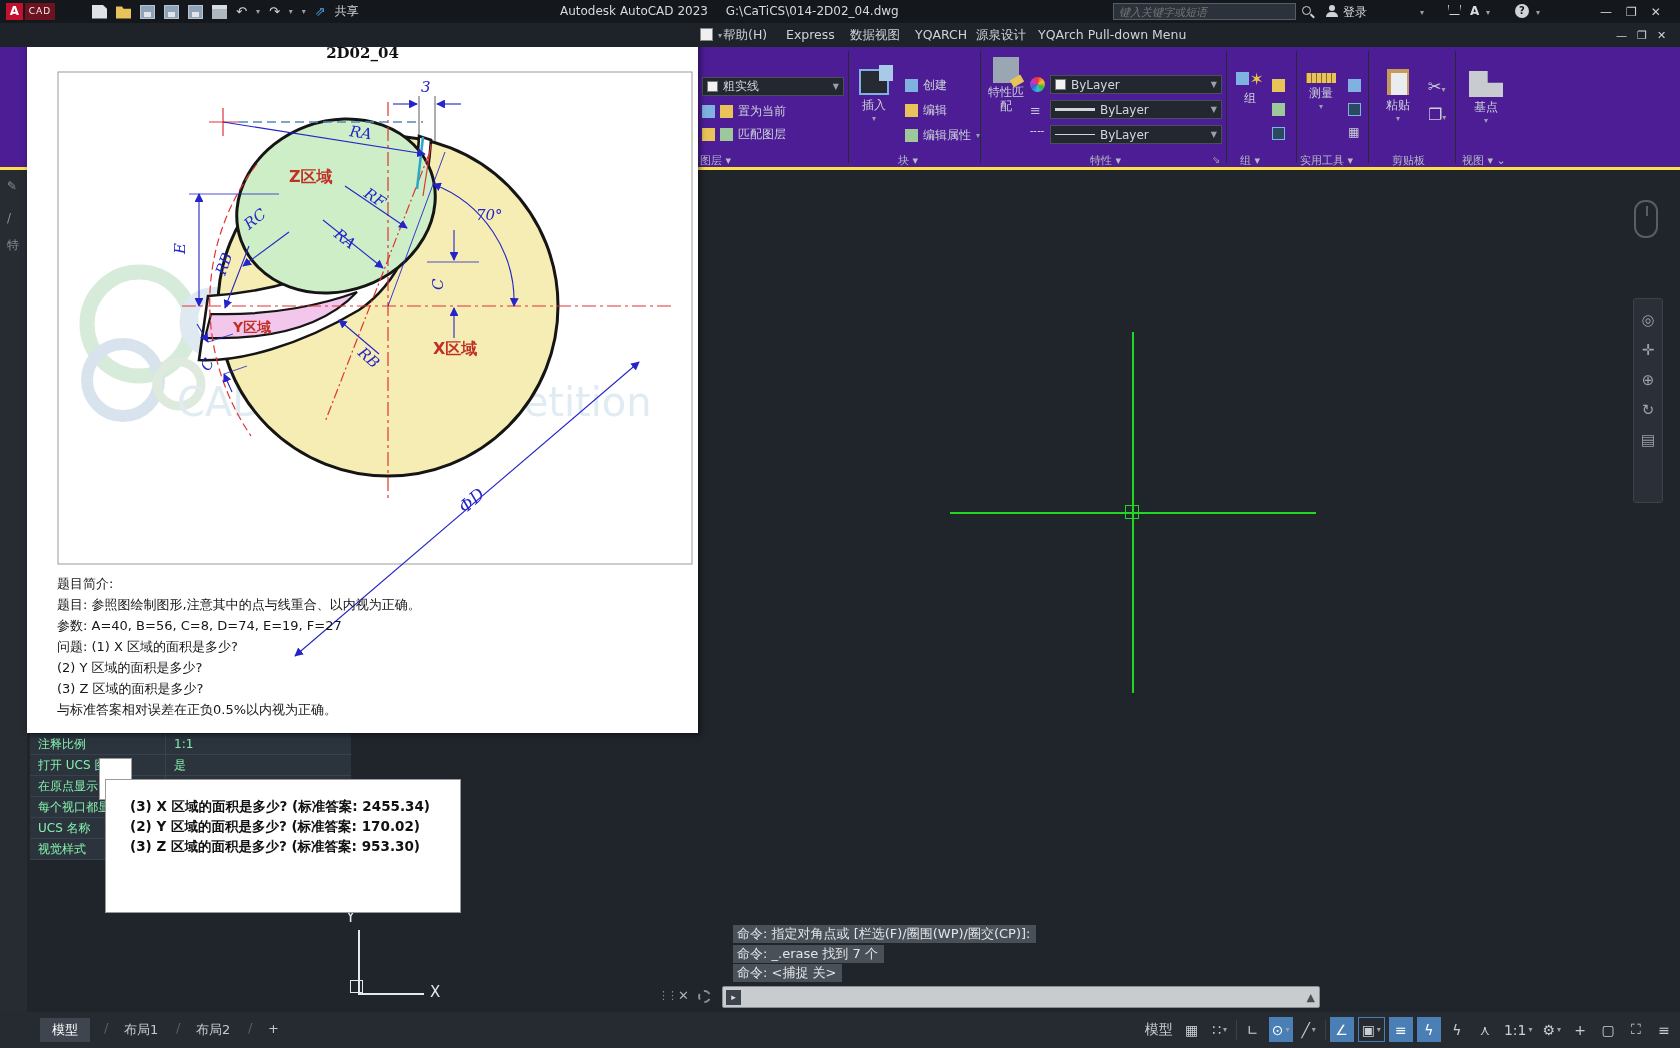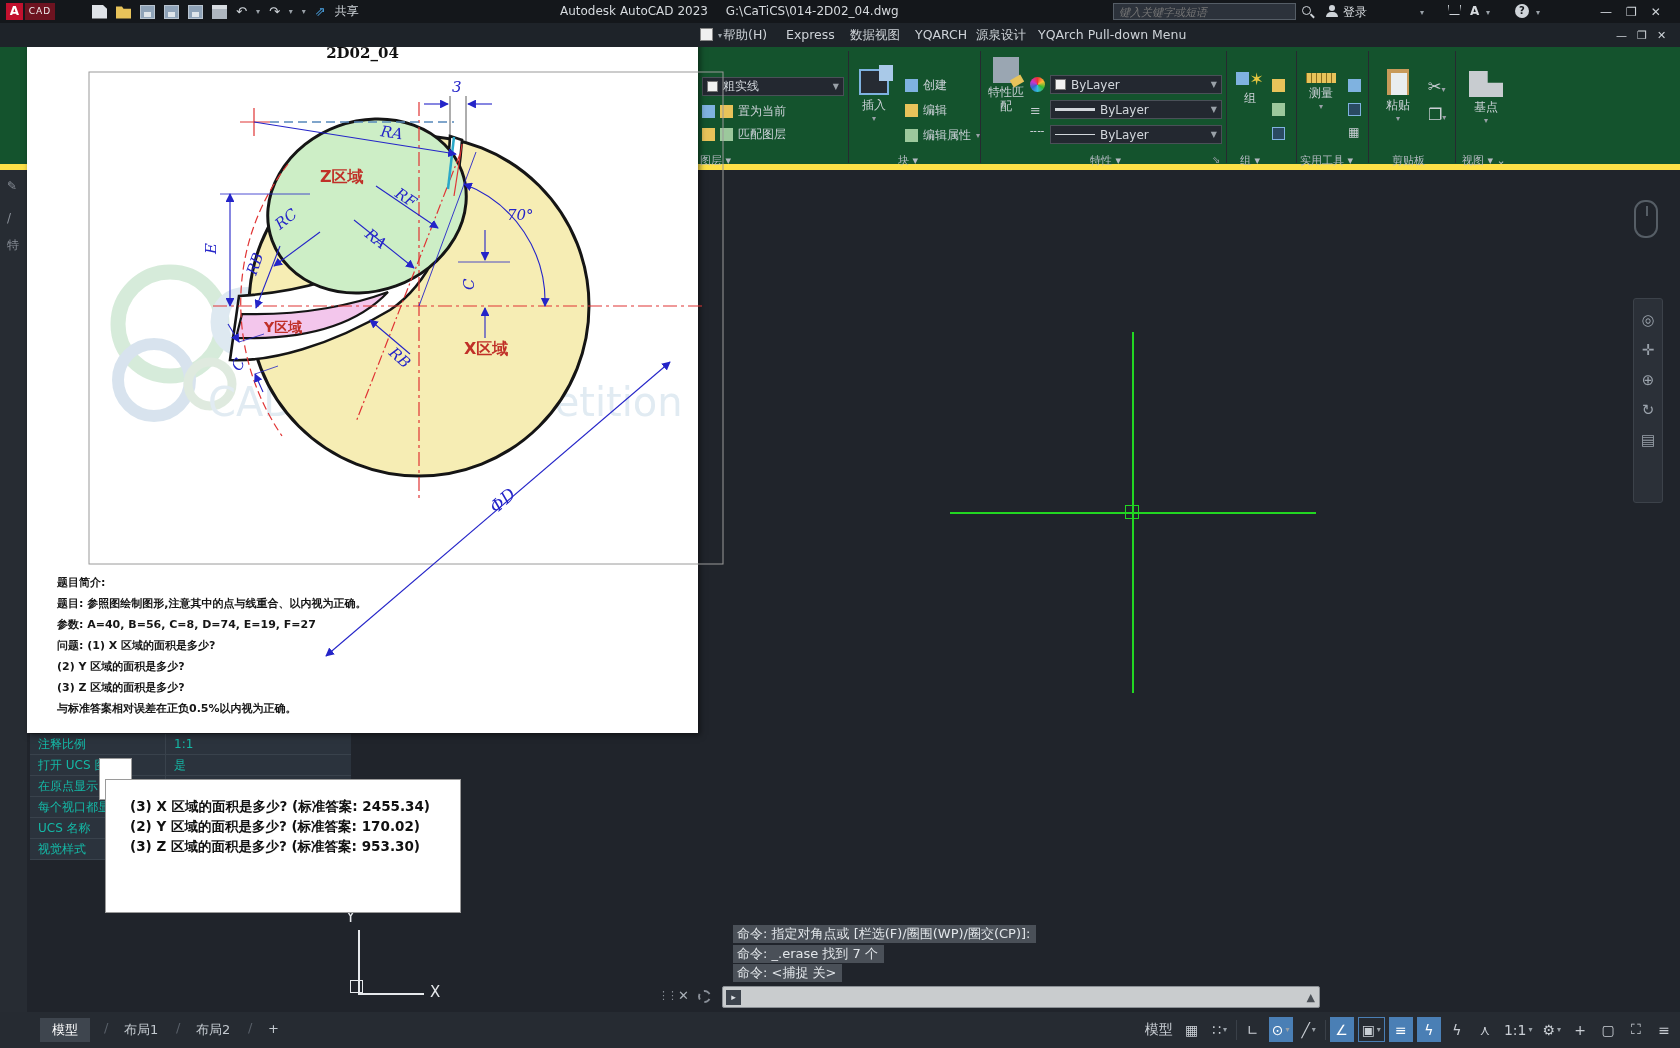--- a/index.html
+++ b/index.html
@@ -32,21 +32,21 @@
   .cart-ic { position:absolute; left:1448px; top:5px; width:13px; height:10px; border:1.5px solid #cfd4d9; border-top:none; clip-path:polygon(0 0,100% 0,88% 100%,12% 100%); }
   .alogo2 { position:absolute; left:1470px; top:4px; color:#d6dade; font-weight:bold; font-size:12px; }
   .help-ic { position:absolute; left:1515px; top:4px; width:14px; height:14px; border-radius:50%; background:#cfd4d9; color:#14171b; text-align:center; line-height:14px; font-size:10px; font-weight:bold; }
   .winbtns { position:absolute; top:0; height:23px; display:flex; gap:14px; align-items:center; color:#cfd4d9; }
   
   #menubar { position:absolute; left:0; top:23px; width:1680px; height:24px; background:#1e2329; color:#ced3d8; font-size:12.5px; z-index:29; }
   .menu-item { position:absolute; top:4px; white-space:nowrap; }
   .mini-swatch { position:absolute; left:700px; top:5px; width:13px; height:13px; background:#f0f0f0; border:1px solid #888; }
   .mini-caret { position:absolute; left:718px; top:8px; color:#9aa1a8; font-size:8px; }
   
-  #ribbon { position:absolute; left:0; top:47px; width:1680px; height:123px; background:#14532d; z-index:5; border-bottom:6px solid #fde047; color:#ccd2d8; }
+  #ribbon { position:absolute; left:0; top:47px; width:1680px; height:123px; background:#4c1d95; z-index:5; border-bottom:3px solid #fde047; color:#ccd2d8; }
   .rsep { position:absolute; top:4px; width:1px; height:112px; background:#262a30; }
   .panel-label { position:absolute; top:106px; font-size:11px; color:#b4bac2; white-space:nowrap; }
   .rdrop { position:absolute; height:19px; background:#232830; border:1px solid #4a5058; font-size:12px; color:#d2d7dc; display:flex; align-items:center; gap:5px; padding:0 4px; }
   .rdrop .sw { width:11px; height:11px; background:#f2f2f2; border:1px solid #777; }
   .rdrop .cv { margin-left:auto; font-size:8px; color:#9aa1a8; }
   .bigbtn { position:absolute; text-align:center; font-size:12px; color:#ccd2d8; }
   .bigbtn .bb-ic { margin:0 auto 2px; }
   .ic-insert { width:30px; height:26px; border:2px solid #7fb2e0; position:relative; background:#262b33; }
   .ic-insert::after { content:""; position:absolute; right:-6px; top:-6px; width:14px; height:16px; background:#a9c9e8; }
   .ic-matchp { width:26px; height:26px; background:#9aa6b2; position:relative; }
@@ -96,29 +96,29 @@
   .tab { position:absolute; top:6px; height:24px; padding:3px 12px; }
   .tab.active { background:#3e454e; color:#fff; }
   .tab-sep { position:absolute; top:8px; color:#596069; }
   #stat-icons { position:absolute; right:4px; top:5px; display:flex; align-items:center; gap:4px; }
   .sic { min-width:24px; height:25px; display:flex; align-items:center; justify-content:center; font-size:14px; color:#c9ced4; padding:0 3px; }
   .sic.active { background:#4a7fb5; color:#fff; }
   .sic.active-border { border:1.5px solid #4a7fb5; }
   .sic .caret { margin-left:2px; }
   .stat-sep { width:1px; height:20px; background:#3a4048; }
   
-  #problem-panel { position:absolute; left:27px; top:24px; width:671px; height:709px; background:#ffffff; z-index:12; box-shadow:2px 2px 6px rgba(0,0,0,.5);padding-left:31px; }
+  #problem-panel { position:absolute; left:27px; top:24px; width:671px; height:709px; background:#ffffff; z-index:12; box-shadow:2px 2px 6px rgba(0,0,0,.5); }
   #pp-title { position:absolute; left:0; top:20px; width:100%; text-align:center; font-family:"DejaVu Serif","Liberation Serif",serif; font-weight:bold; font-size:15px; color:#111; }
-  .pp-text { position:absolute; left:30px; font-size:11px; font-weight:bold; color:#161616; white-space:nowrap; }
+  .pp-text { position:absolute; left:30px; font-size:13px; font-weight:normal; color:#161616; white-space:nowrap; }
   
   #answer-popup { position:absolute; left:105px; top:779px; width:356px; height:134px; background:#fff; border:1px solid #9a9a9a; z-index:20; }
   #answer-notch { position:absolute; left:99px; top:758px; width:33px; height:42px; background:#fff; border:1px solid #9a9a9a; z-index:19; }
   .ans-line { position:absolute; left:24px; font-size:13.5px; font-weight:bold; color:#111; white-space:nowrap; }
   
-  #prop-panel { position:absolute; left:30px; top:734px; width:321px; z-index:8; background:#2b333d; font-size:12px; color:#14b8a6; }
+  #prop-panel { position:absolute; left:30px; top:734px; width:321px; z-index:8; background:#2b333d; font-size:12px; color:#86efac; }
   .prow { height:21px; line-height:21px; border-bottom:1px solid #39424c; display:flex; }
   .prow .pl { width:135px; padding-left:8px; white-space:nowrap; overflow:hidden; }
   .prow .pv { flex:1; border-left:1px solid #39424c; padding-left:8px; }
 </style>
 </head>
 <body>
 
 <div id="titlebar">
   <div class="logo-a">A</div>
   <div class="logo-cad">CAD</div>

